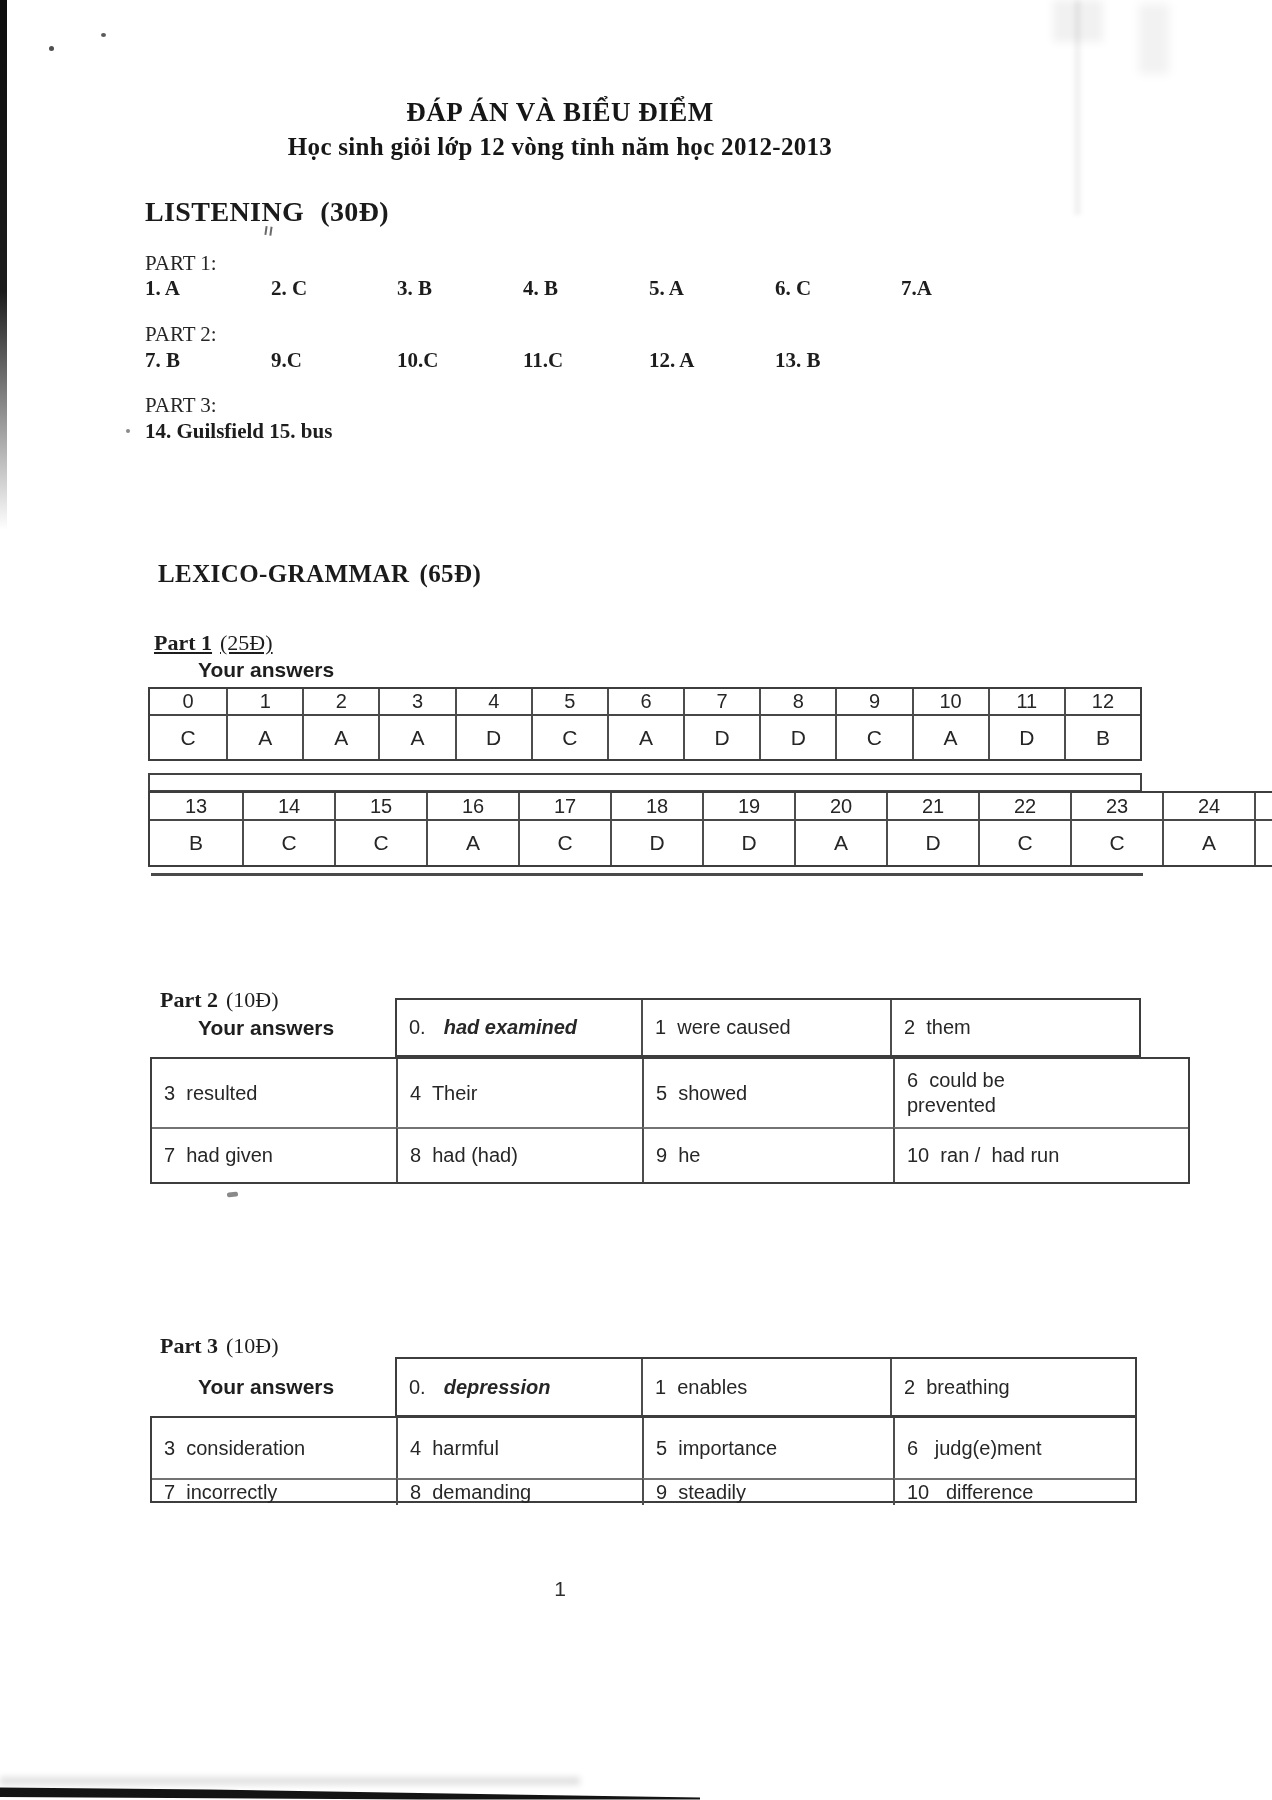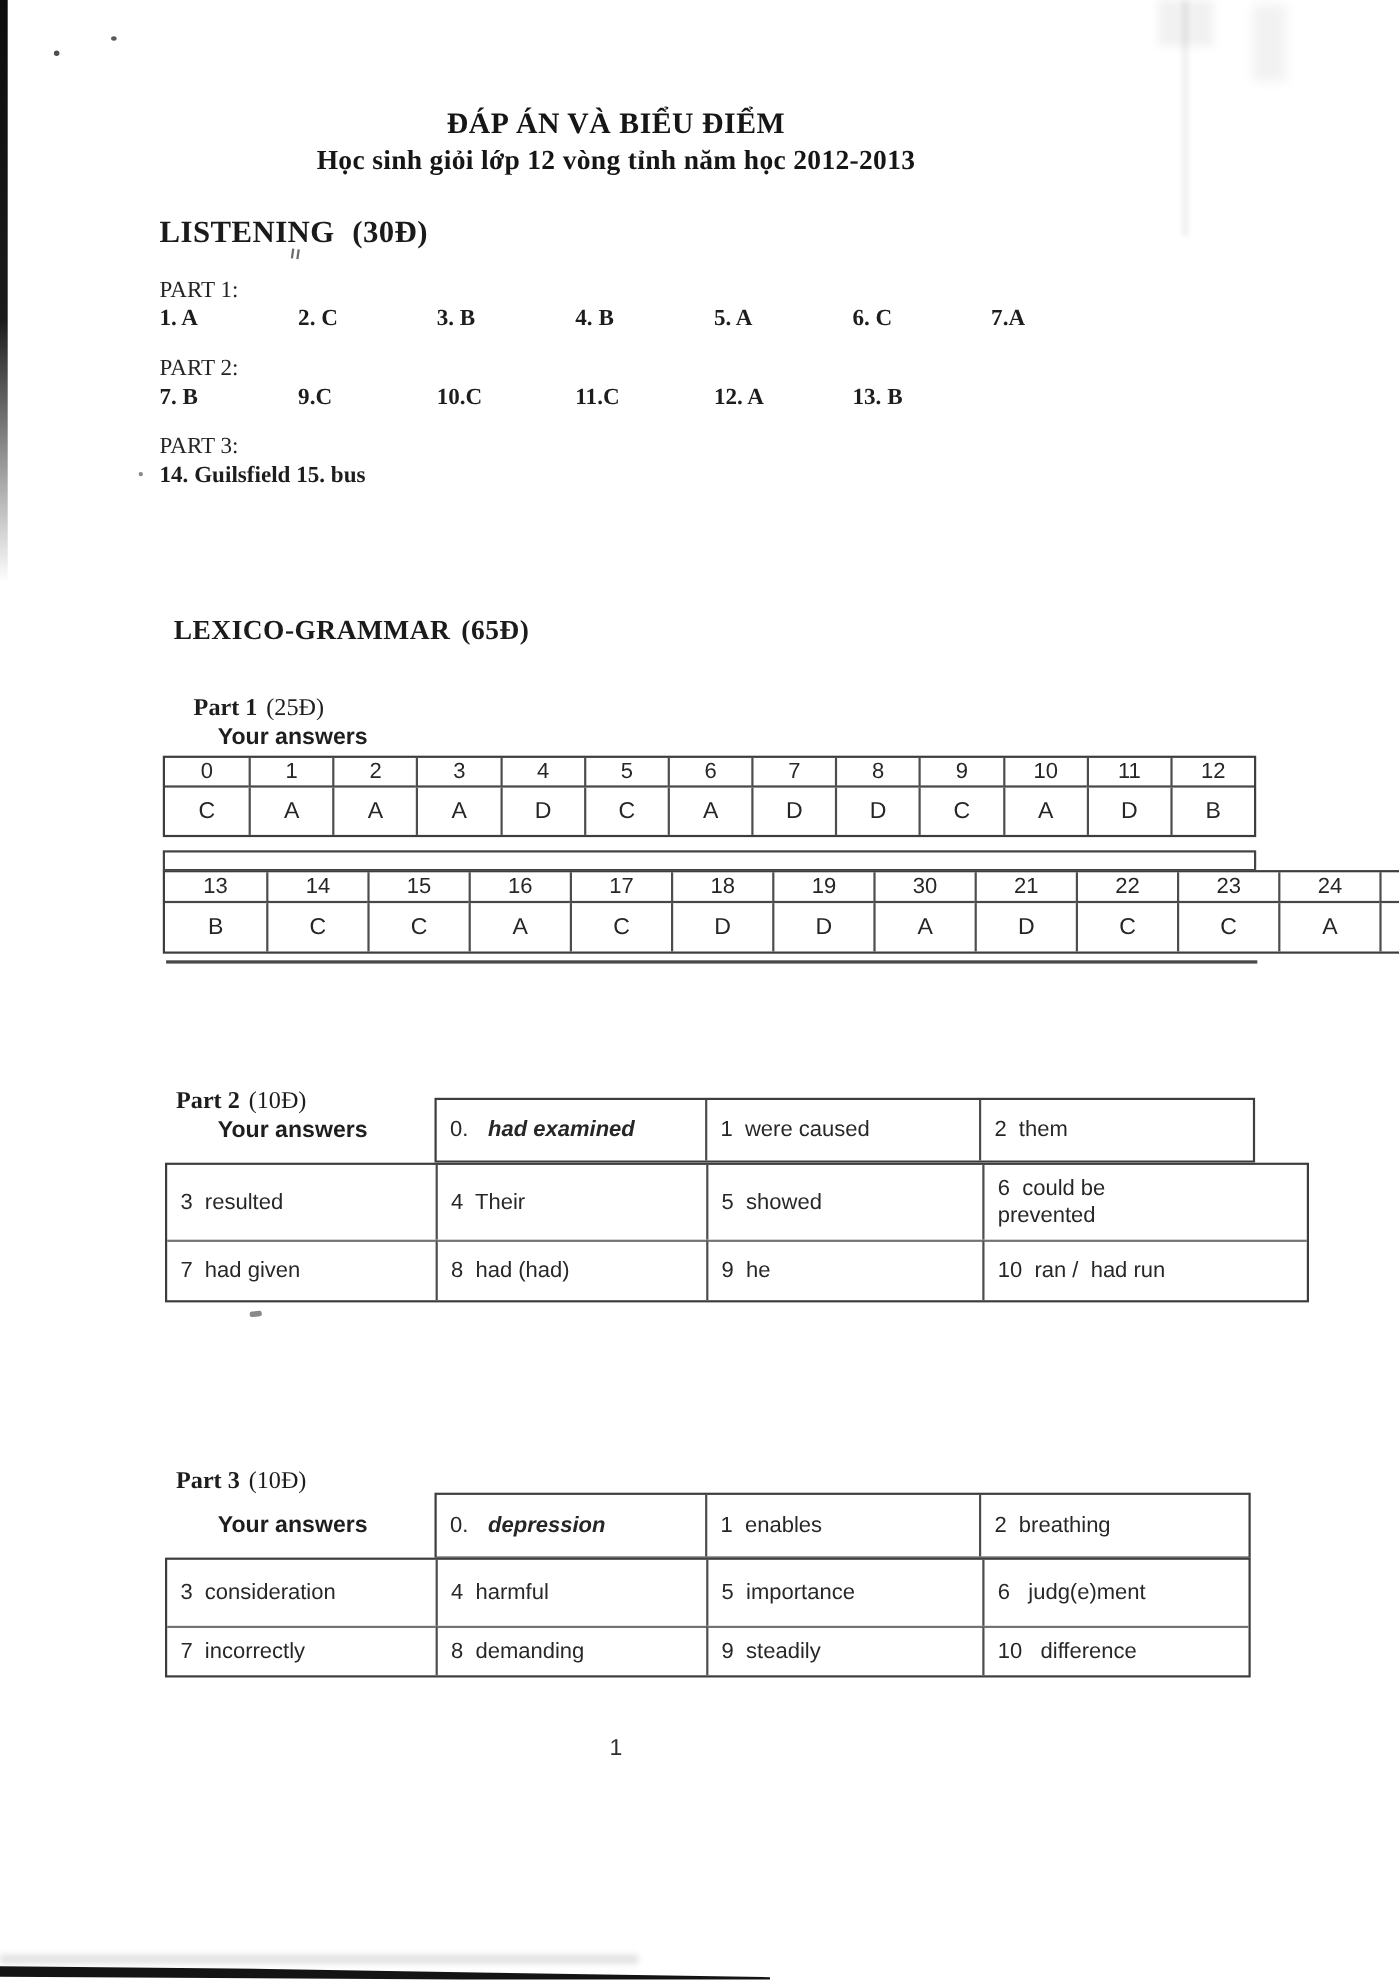--- a/index.html
+++ b/index.html
@@ -22,21 +22,21 @@
   .part-label{font-size:21px; color:#262626;}
   .l-row{white-space:nowrap; font-weight:bold; font-size:21px; color:#1d1d1d;}
   .l-ans{display:inline-block; min-width:126px;}
   .lp1-label{left:145px; top:251px;} .lp1-answers{left:145px; top:276px;}
   .lp2-label{left:145px; top:322px;} .lp2-answers{left:145px; top:348px;}
   .lp3-label{left:145px; top:393px;} .lp3-answers{left:145px; top:419px;}
   
   .pn-label{font-size:22px; color:#1d1d1d;}
   .pn-label .b{font-weight:bold;}
   .pn-label .pts{margin-left:8px;}
-  .part1-label{left:176px; top:630px;}
+  .part1-label{left:154px; top:630px;text-decoration:underline;}
   .part2-label{left:160px; top:946px;margin-top:41px;}
   .part3-label{left:160px; top:1333px;}
   .ya{font-family:"Liberation Sans","DejaVu Sans",sans-serif; font-weight:bold;
       font-size:21px; color:#1e1e1e;margin-left:40px;}
   .part1-ya{left:158px; top:658px;}
   .p2-ya{left:158px; top:998px; height:59px; display:flex; align-items:center;}
   .p3-ya{left:158px; top:1357px; height:60px; display:flex; align-items:center;}
   
   .p1grid{display:grid; grid-template-columns:repeat(13,1fr);
     border:2px solid #3d3d3d; box-sizing:border-box; background:#fff;
@@ -57,21 +57,21 @@
     color:#272727; white-space:pre-wrap; line-height:1.25;}
   .thead > .t-cell:not(:first-child){border-left:2px solid #4d4d4d;}
   .tbody > .t-cell:not(:nth-child(4n+1)){border-left:2px solid #4d4d4d;}
   .tbody > .t-cell:nth-child(n+5){border-top:2px solid #737373;}
   .ex{font-weight:bold; font-style:italic; margin-left:16px;}
   .num{margin-right:2px;}
   .p2-head{left:395px; top:998px; width:746px; height:59px; grid-template-columns:244px 249px 1fr;}
   #p2-body{left:150px; top:1057px; width:1040px; height:127px;
     grid-template-columns:244px 246px 251px 1fr; grid-template-rows:68px 1fr;}
   .p3-head{left:395px; top:1357px; width:742px; height:60px; grid-template-columns:244px 249px 1fr;}
-  #p3-body{left:150px; top:1416px; width:987px; height:109px;
+  #p3-body{left:150px; top:1416px; width:987px; height:87px;
     grid-template-columns:244px 246px 251px 1fr; grid-template-rows:60px 1fr;}
   
   .page-number{left:500px; top:1577px; width:120px; text-align:center;
     font-family:"Liberation Sans","DejaVu Sans",sans-serif; font-size:21px; color:#2e2e2e;}
   
   .af-left-line{left:0; top:0; width:7px; height:530px;
     background:linear-gradient(180deg,#0d0d0d,#1c1c1c 55%,rgba(30,30,30,0));}
   .af-dot1{left:49px; top:46px; width:5px; height:5px; background:#4f4f4f; border-radius:50%;}
   .af-dot2{left:101px; top:33px; width:5px; height:4px; background:#5a5a5a; border-radius:50%;}
   .af-quote{left:265px; top:226px; width:2px; height:9px; background:#6a6a6a;
@@ -161,21 +161,21 @@
     </div>
   <div class="abs p1-strip"></div>
   <div class="abs p1grid" id="p1-grid2">
       <div class="g-h">13</div>
       <div class="g-h">14</div>
       <div class="g-h">15</div>
       <div class="g-h">16</div>
       <div class="g-h">17</div>
       <div class="g-h">18</div>
       <div class="g-h">19</div>
-      <div class="g-h">30</div>
+      <div class="g-h">20</div>
       <div class="g-h">21</div>
       <div class="g-h">22</div>
       <div class="g-h">23</div>
       <div class="g-h">24</div>
       <div class="g-h">25</div>
       <div class="g-a">B</div>
       <div class="g-a">C</div>
       <div class="g-a">C</div>
       <div class="g-a">A</div>
       <div class="g-a">C</div>

